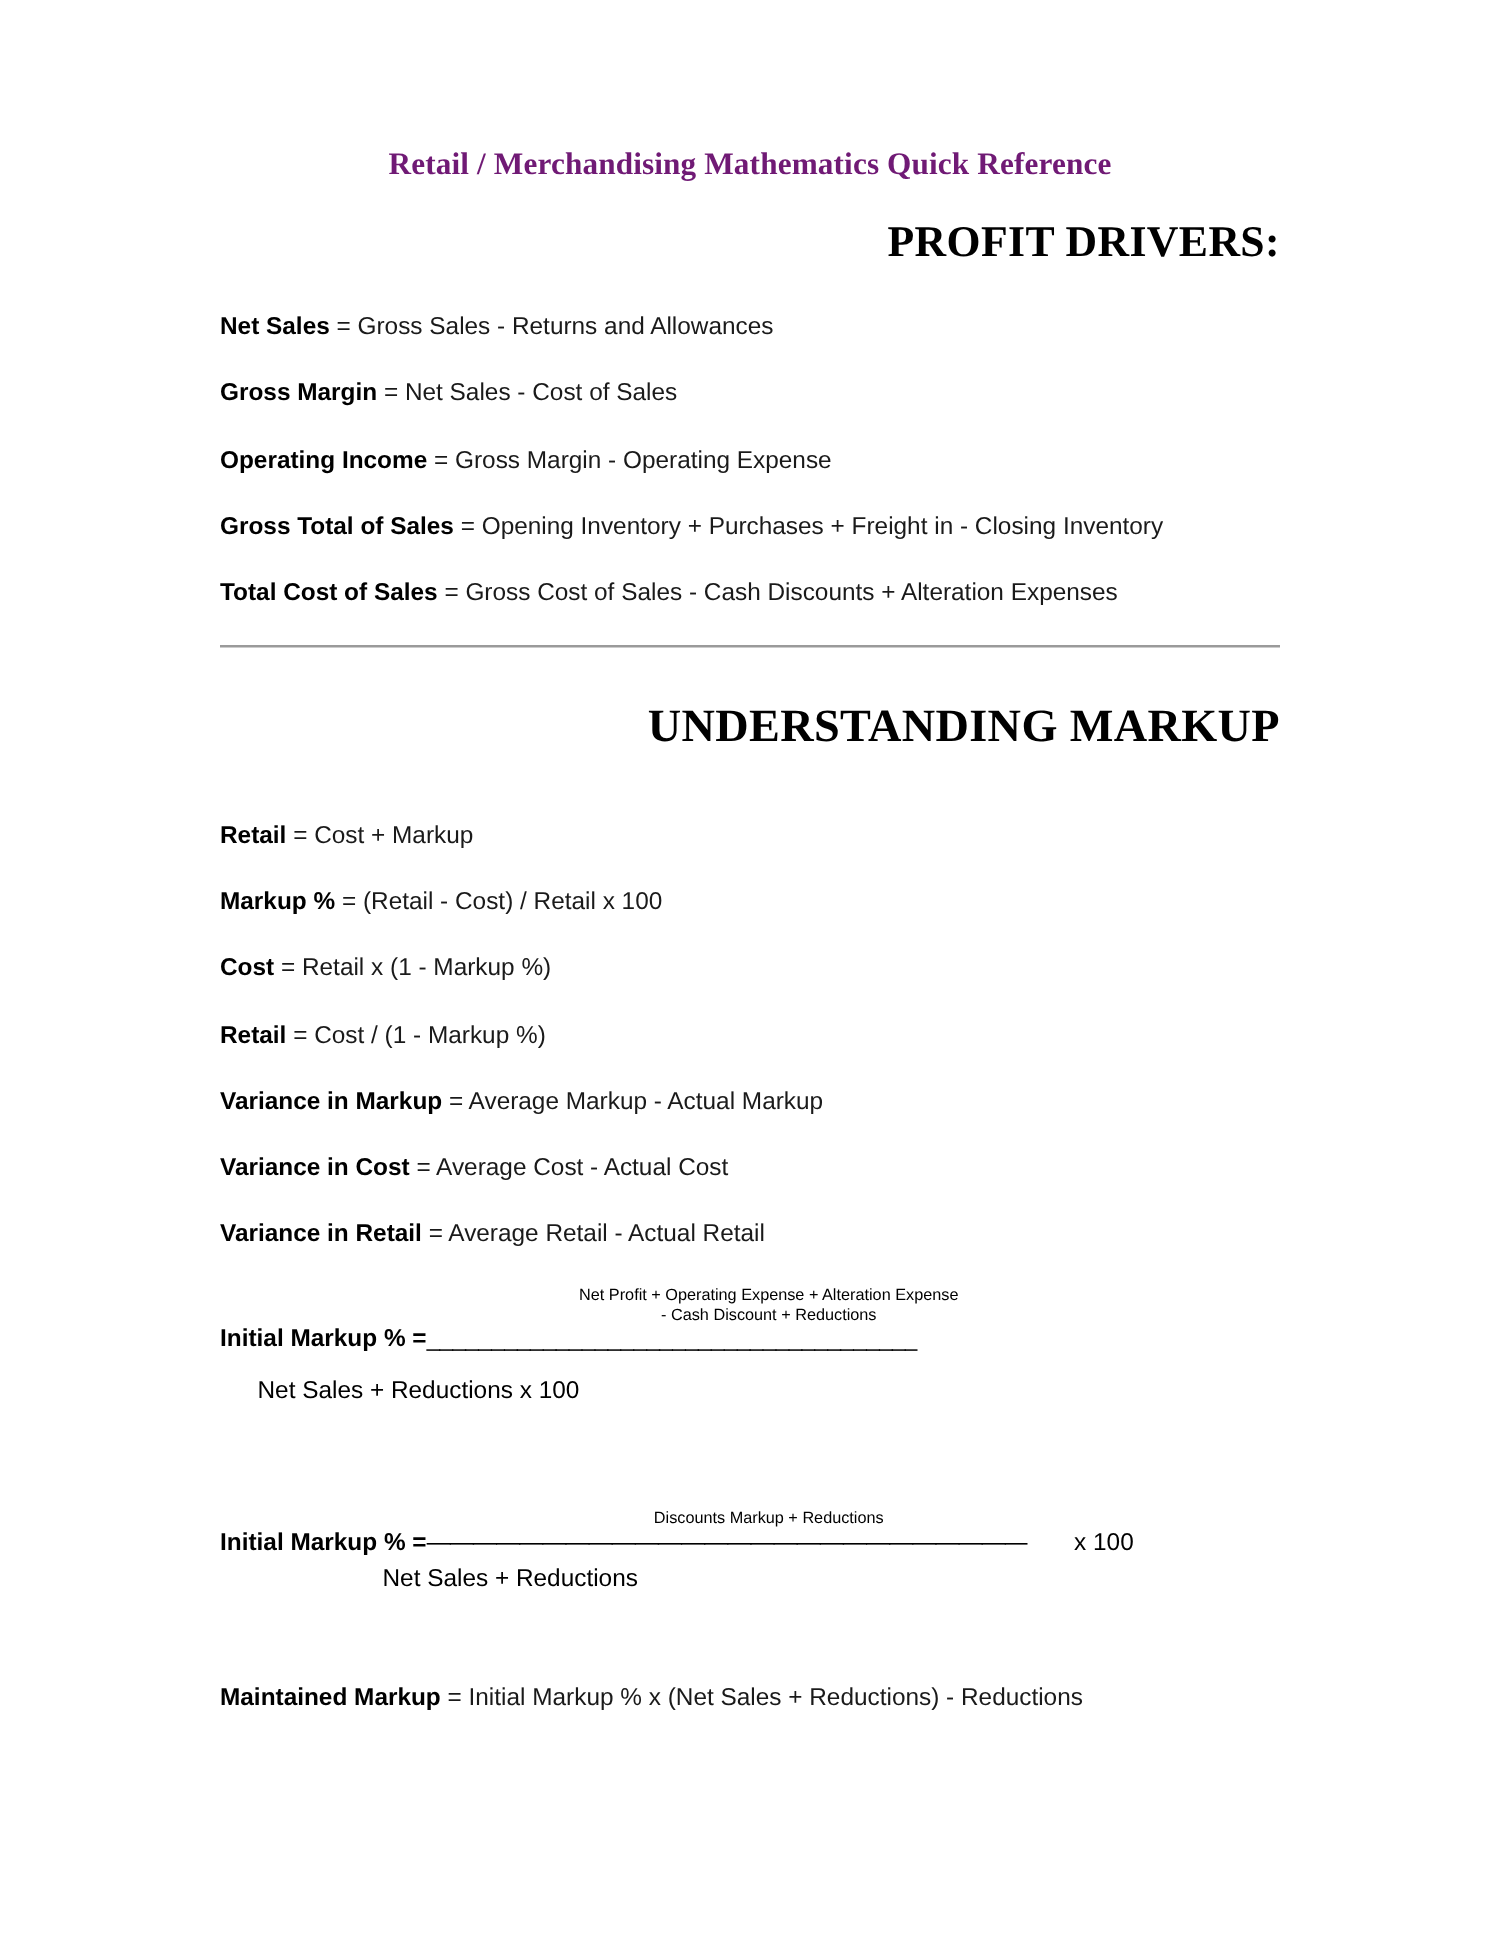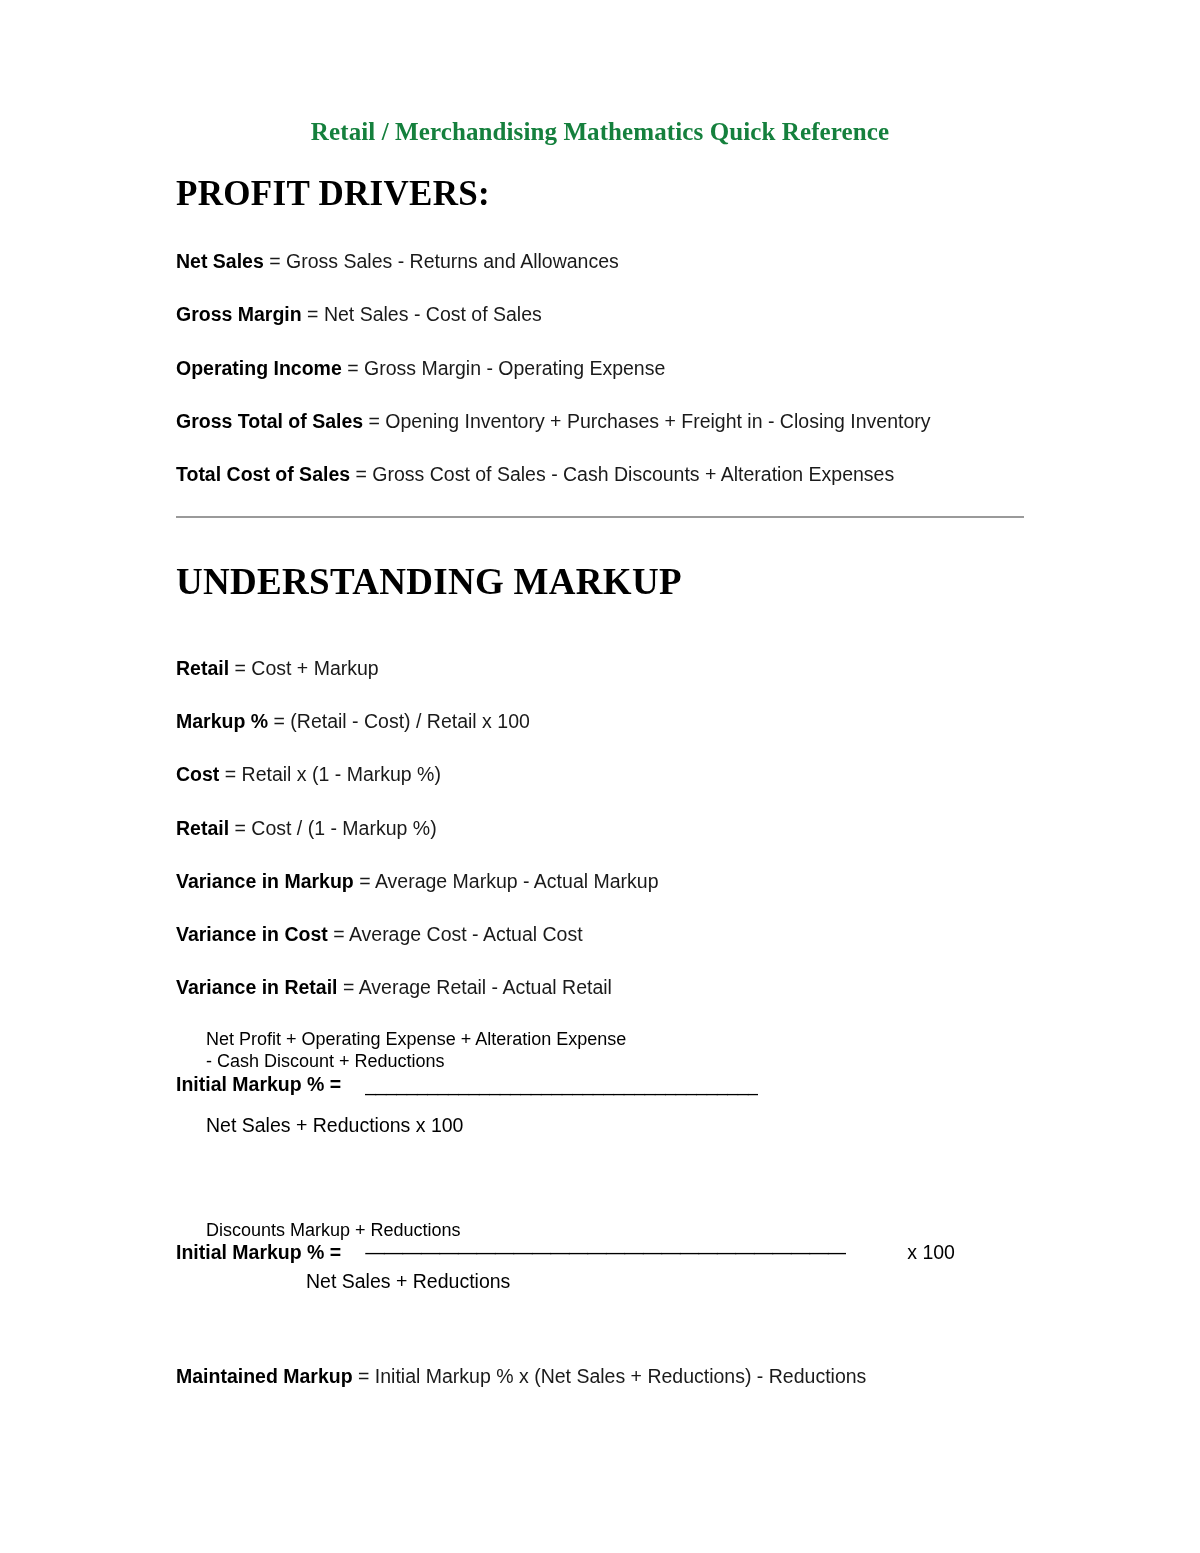--- a/index.html
+++ b/index.html
@@ -15,29 +15,29 @@
     position: relative;
     overflow: hidden;
   }
   .page {
     padding: 118px 176px 0 176px;
     box-sizing: border-box;
     width: 1200px;
   }
   .doc-title {
     text-align: center;
-    color: #15803d;
+    color: #701a75;
     font-family: "Liberation Serif", serif;
     font-weight: bold;
     font-size: 25px;
     letter-spacing: 0.1px;
     margin: 0 0 28px 0;
   }
   .section-heading {
-    text-align: left;
+    text-align: right;
     font-family: "Liberation Serif", serif;
     font-weight: bold;
     font-size: 35px;
     margin: 0 0 34px 0;
     letter-spacing: 0.3px;
   }
   .section-heading.markup {
     font-size: 37px;
     margin-top: 2px;
     margin-bottom: 52px;
@@ -55,30 +55,29 @@
   .rule {
     border: none;
     border-top: 2px solid #9a9a9a;
     margin: 28px 0 42px 0;
     width: 100%;
   }
   .frac-block {
     margin: 0 0 8px 0;
   }
   .frac-numer {
-    text-align: left;
-    font-size: 18px;
+    text-align: center;
+    font-size: 13px;
     line-height: 1.25;
     padding-left: 30px;
   }
   .frac-row {
     display: flex;
     align-items: flex-end;
     font-size: 19.5px;
-    gap: 24px;
   }
   .frac-label {
     font-weight: bold;
     white-space: nowrap;
   }
   .frac-bar-underscore {
     letter-spacing: -0.5px;
     white-space: nowrap;
     overflow: hidden;
   }

